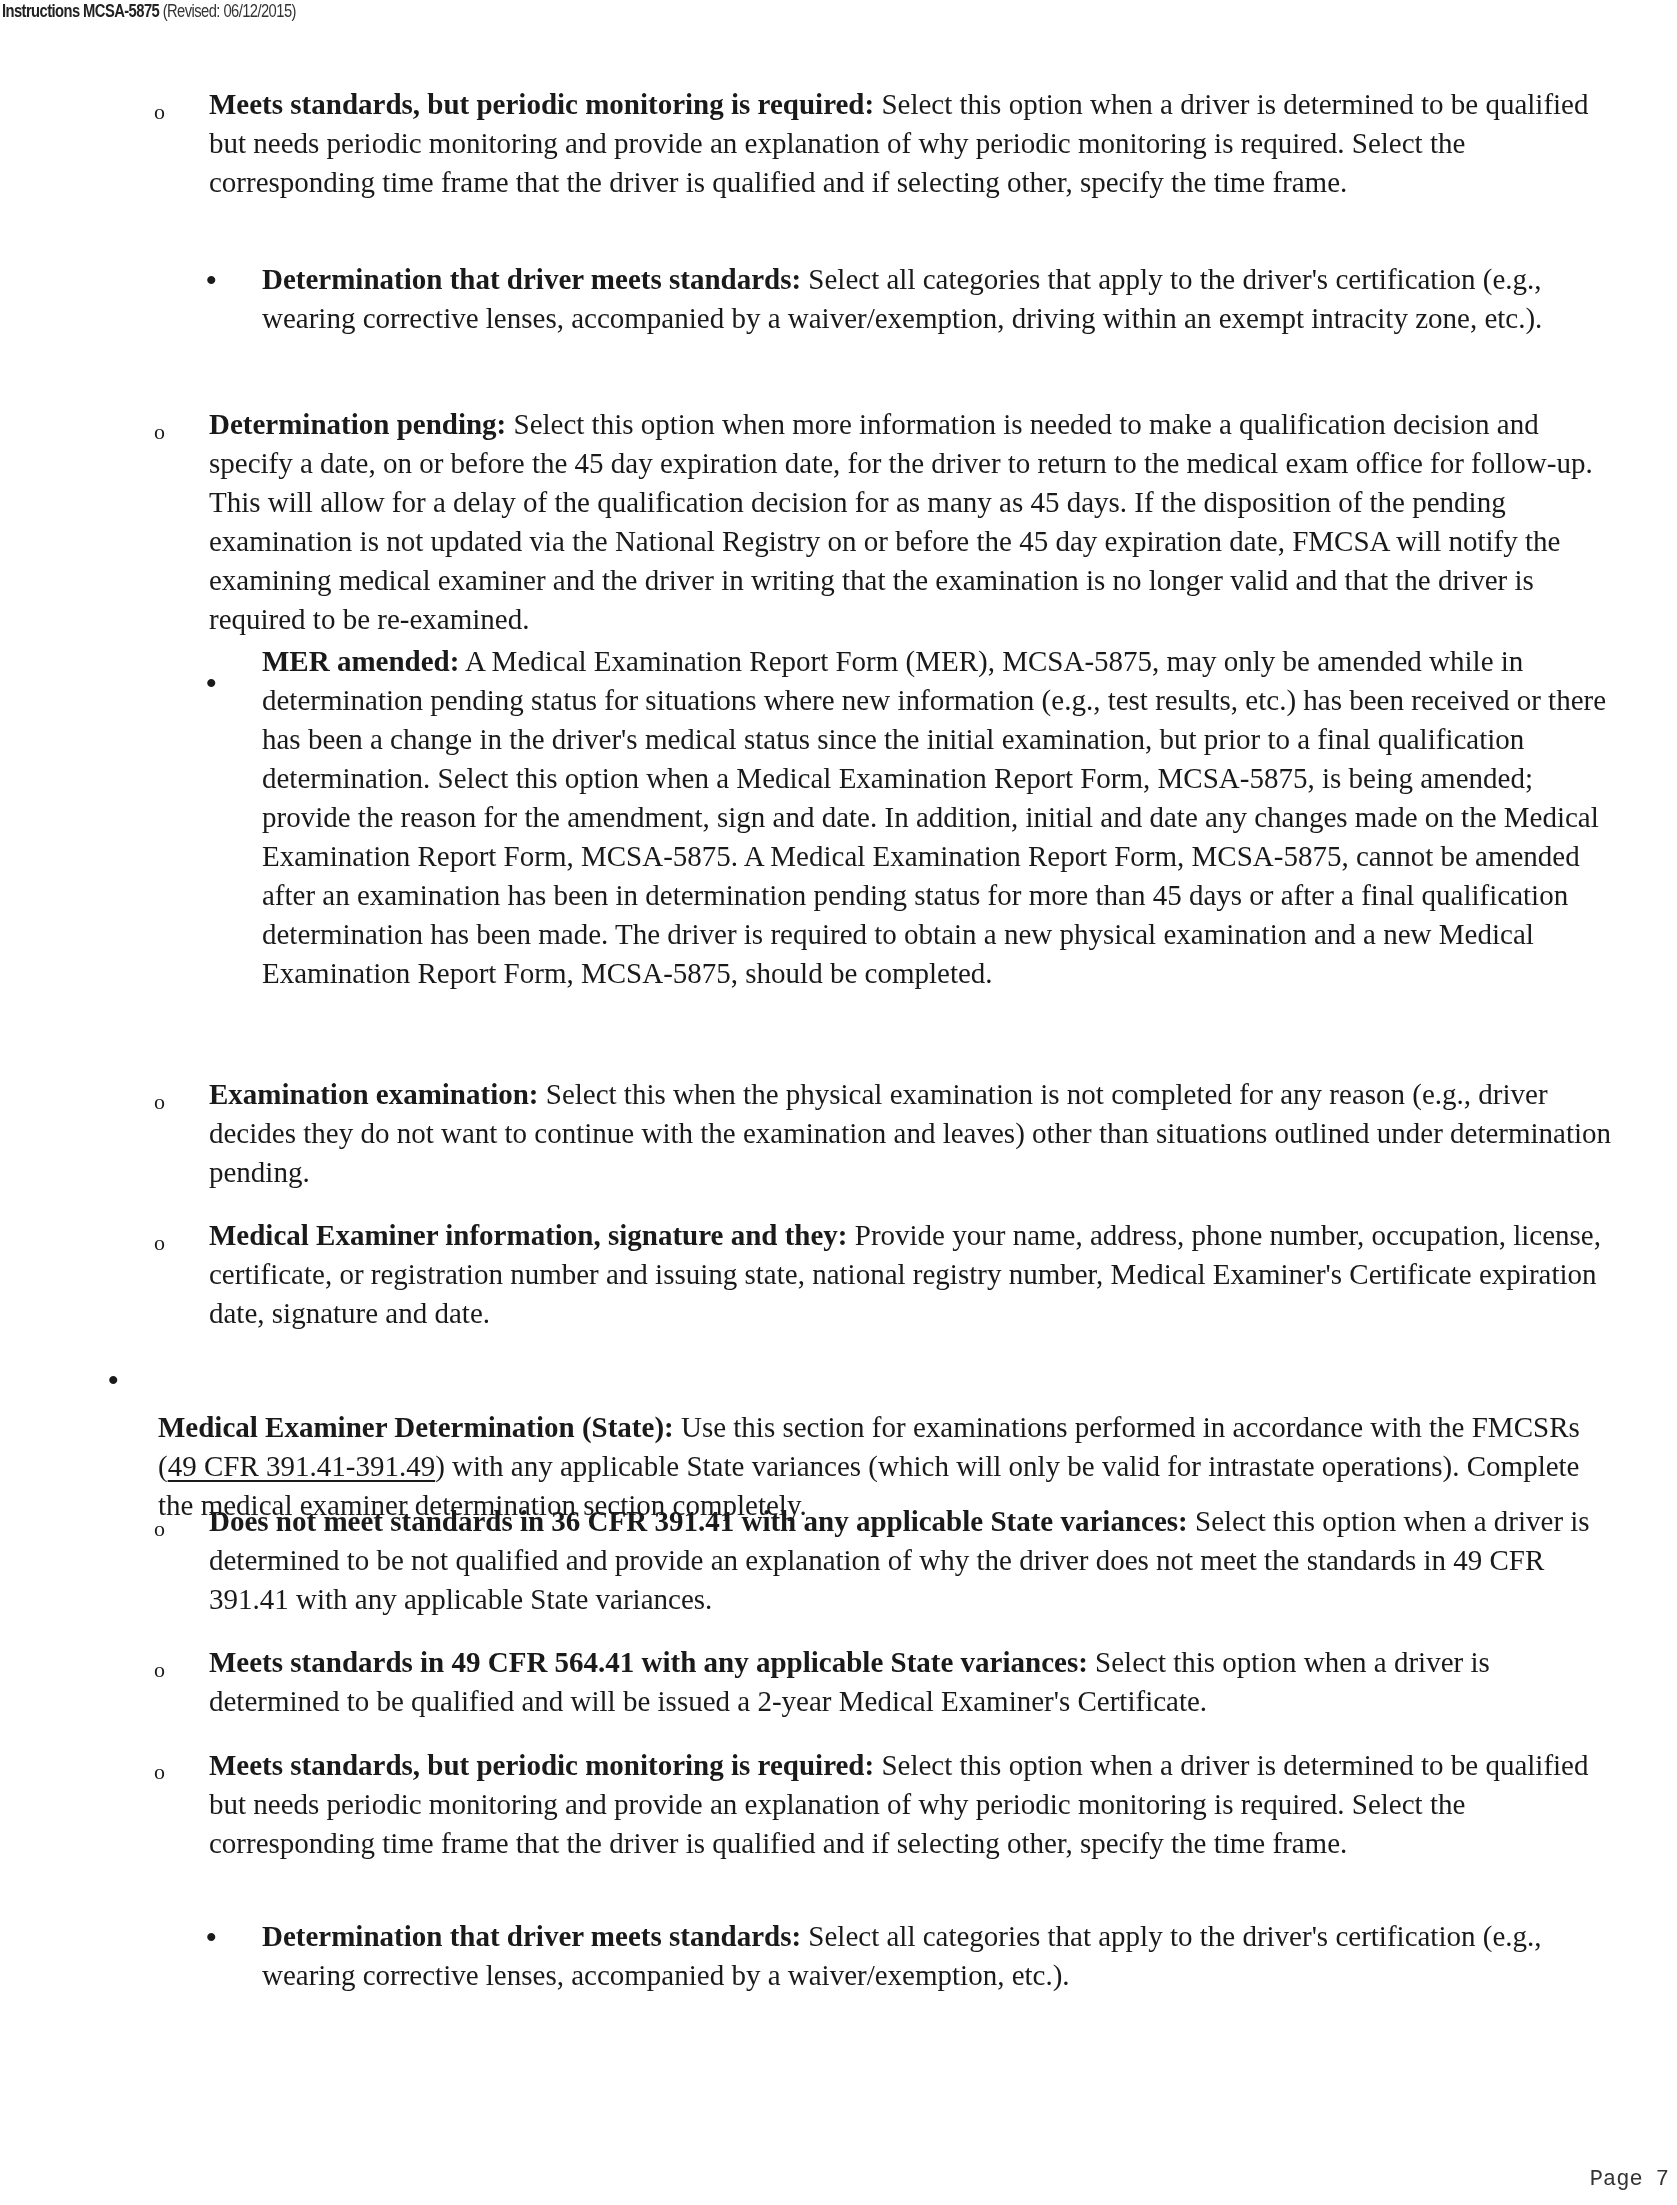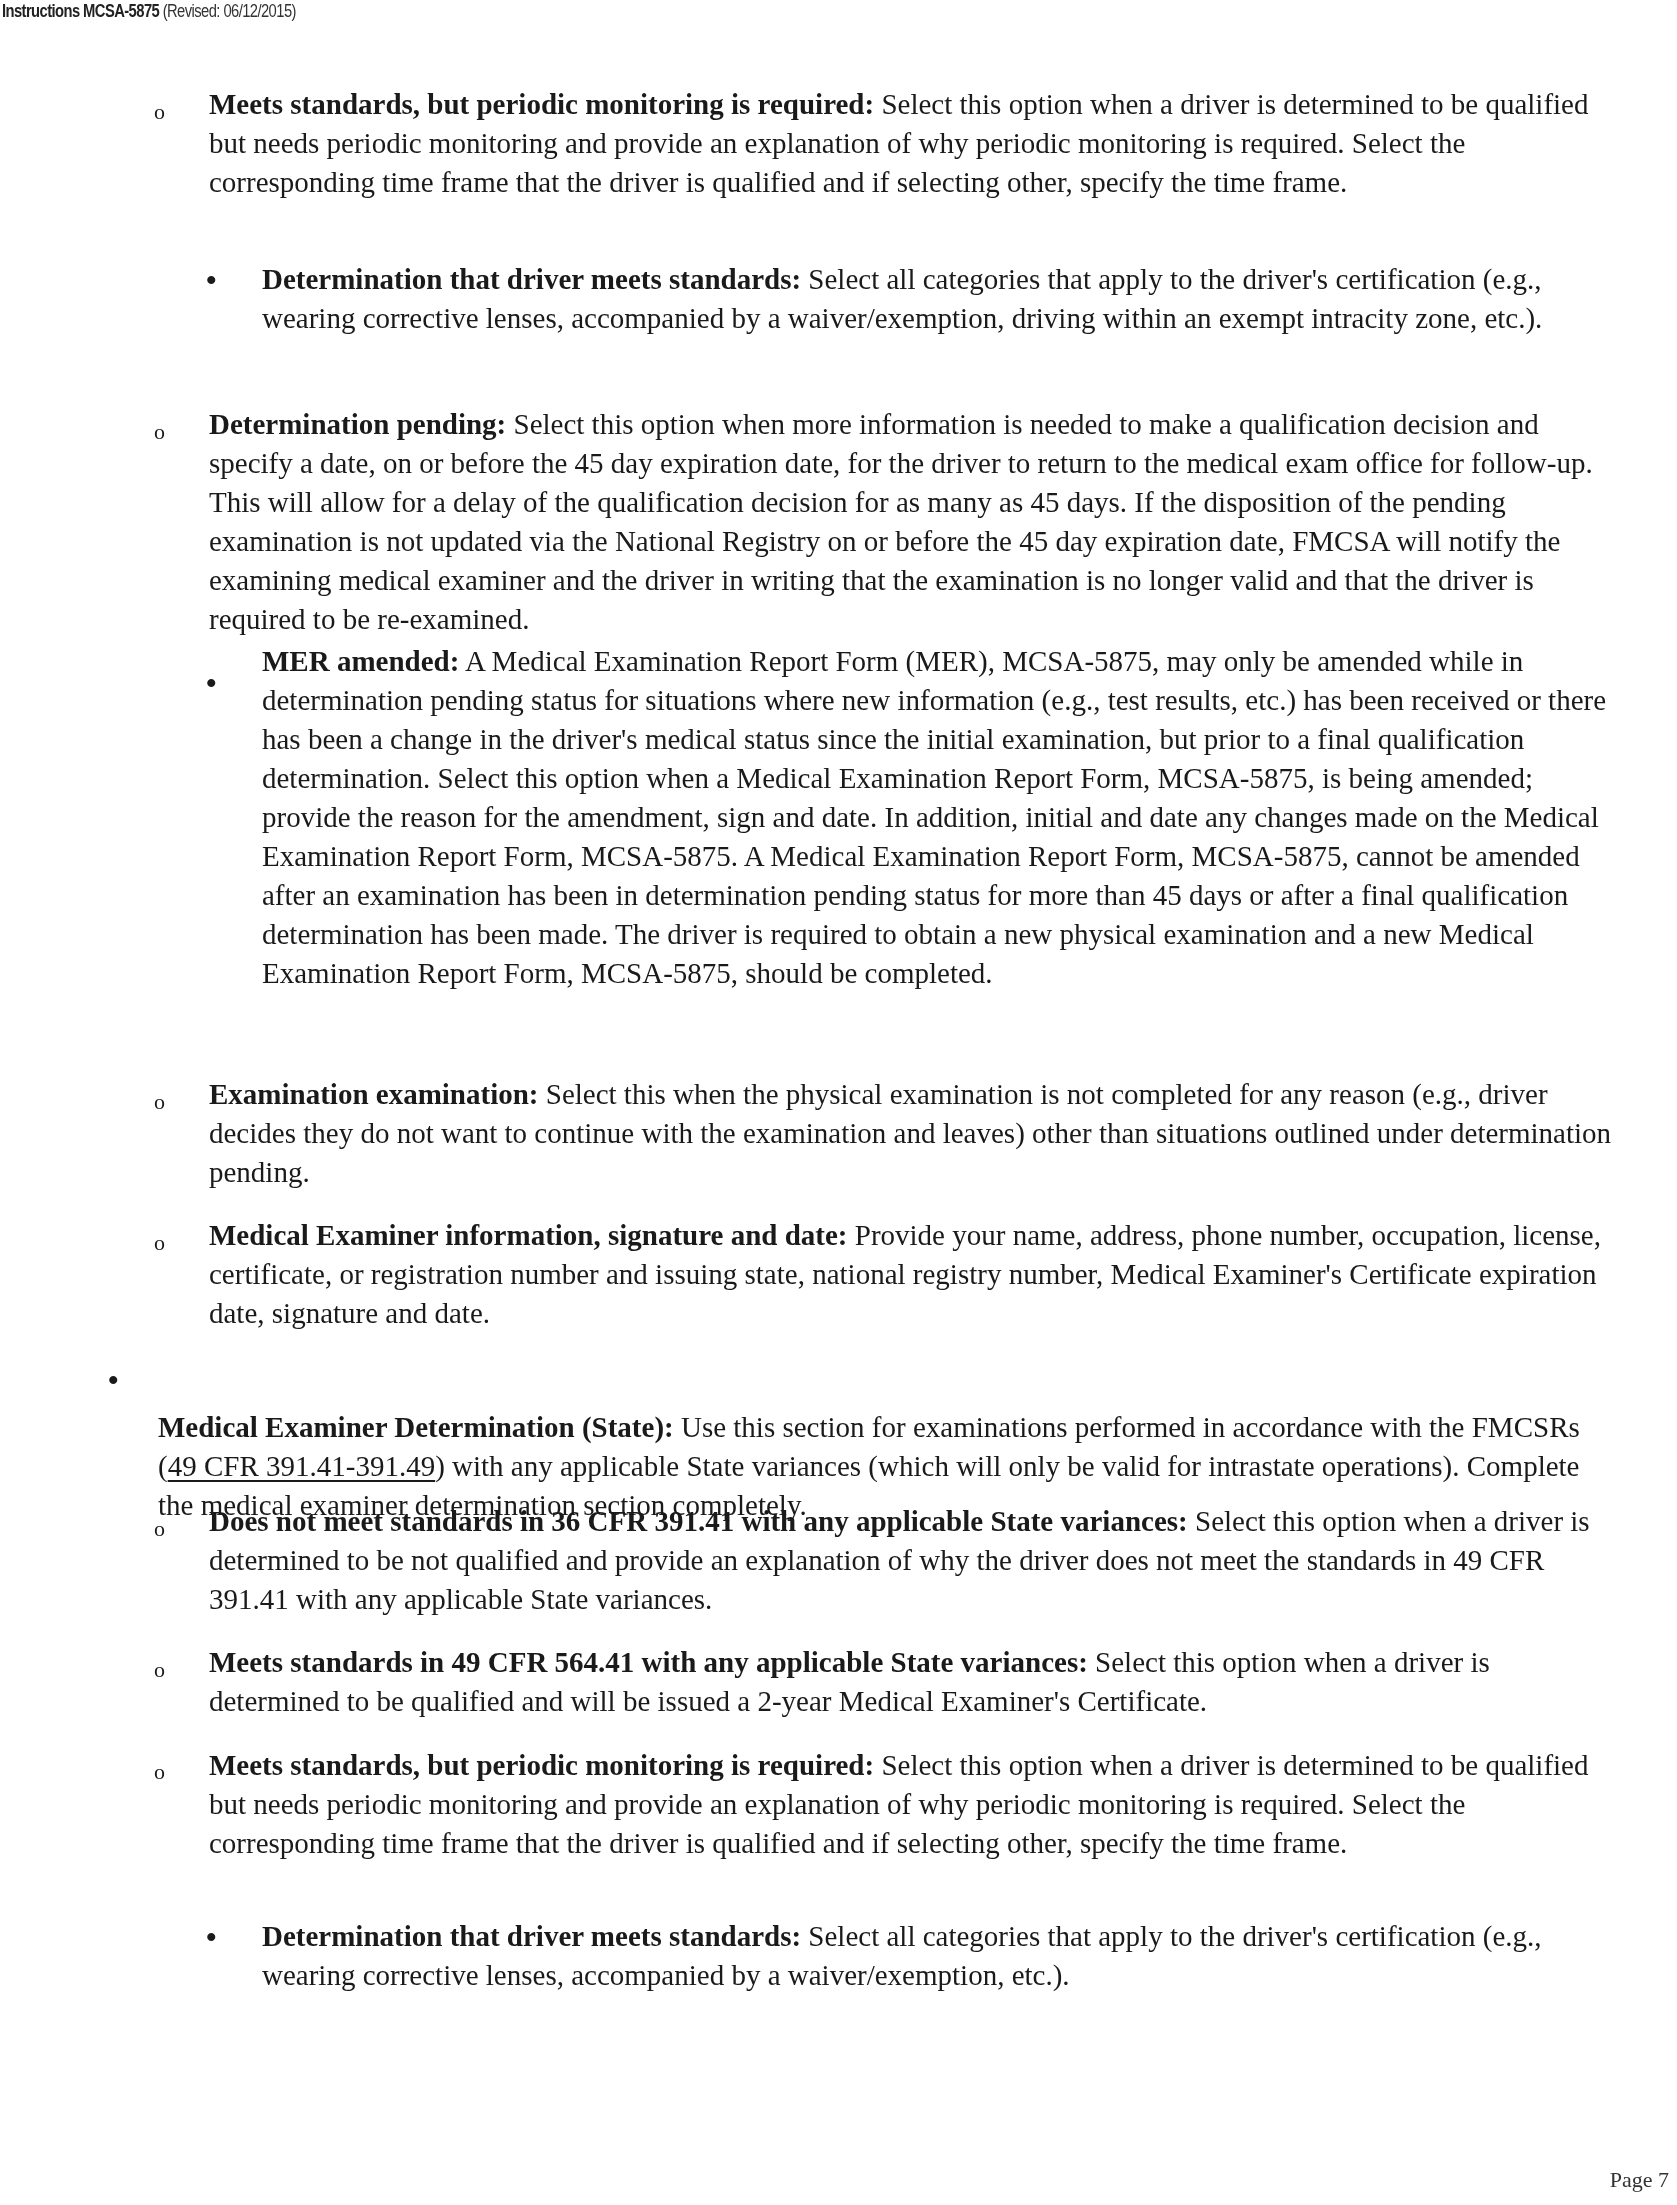--- a/index.html
+++ b/index.html
@@ -17,21 +17,21 @@
   }
   .block { position: absolute; }
   .marker { position: absolute; font-family: "Liberation Serif", serif; }
   .marker.circle { font-size: 22px; }
   .marker.dot { font-size: 30px; font-weight: bold; }
   .text { text-align: left; }
   .text b { font-weight: bold; text-align: right; }
   .link { text-decoration: underline; text-decoration-thickness: 1.5px; text-underline-offset: 4px; color: #1a1a1a; cursor: pointer; }
   .footer {
     position: absolute; right: 9px; top: 2167px;
-    font-family: Liberation Serif, serif; font-size: 22px; color: #333;
+    font-family: Liberation Mono, monospace; font-size: 22px; color: #333;
   }
 </style>
 </head>
 <body>
 
 <div class="header">
   <span class="title">Instructions MCSA-5875</span>
   <span class="rev">(Revised: 06/12/2015)</span>
 </div>
 
@@ -57,21 +57,21 @@
     <b>MER amended:</b><span> A Medical Examination Report Form (MER), MCSA-5875, may only be amended while in determination pending status for situations where new information (e.g., test results, etc.) has been received or there has been a change in the driver's medical status since the initial examination, but prior to a final qualification determination. Select this option when a Medical Examination Report Form, MCSA-5875, is being amended; provide the reason for the amendment, sign and date. In addition, initial and date any changes made on the Medical Examination Report Form, MCSA-5875. A Medical Examination Report Form, MCSA-5875, cannot be amended after an examination has been in determination pending status for more than 45 days or after a final qualification determination has been made. The driver is required to obtain a new physical examination and a new Medical Examination Report Form, MCSA-5875, should be completed.</span>
   </div>
 
   <span class="marker circle" style="left:154px; top:1082px;">o</span>
   <div class="block text" style="left:209px; top:1075px; width:1405px;">
     <b>Examination examination:</b><span> Select this when the physical examination is not completed for any reason (e.g., driver decides they do not want to continue with the examination and leaves) other than situations outlined under determination pending.</span>
   </div>
 
   <span class="marker circle" style="left:154px; top:1223px;">o</span>
   <div class="block text" style="left:209px; top:1216px; width:1405px;">
-    <b>Medical Examiner information, signature and date:</b><span> Provide your name, address, phone number, occupation, license, certificate, or registration number and issuing state, national registry number, Medical Examiner's Certificate expiration date, signature and date.</span>
+    <b>Medical Examiner information, signature and they:</b><span> Provide your name, address, phone number, occupation, license, certificate, or registration number and issuing state, national registry number, Medical Examiner's Certificate expiration date, signature and date.</span>
   </div>
 
   <span class="marker dot" style="left:108px; top:1360px;">•</span>
   <div class="block text" style="left:158px; top:1360px; width:1455px;margin-top:48px;">
     <b>Medical Examiner Determination (State):</b><span> Use this section for examinations performed in accordance with the FMCSRs (</span><a class="link">49 CFR 391.41-391.49</a><span>) with any applicable State variances (which will only be valid for intrastate operations). Complete the medical examiner determination section completely.</span>
   </div>
 
   <span class="marker circle" style="left:154px; top:1509px;">o</span>
   <div class="block text" style="left:209px; top:1502px; width:1390px;">
     <b>Does not meet standards in 36 CFR 391.41 with any applicable State variances:</b><span> Select this option when a driver is determined to be not qualified and provide an explanation of why the driver does not meet the standards in 49 CFR 391.41 with any applicable State variances.</span>

